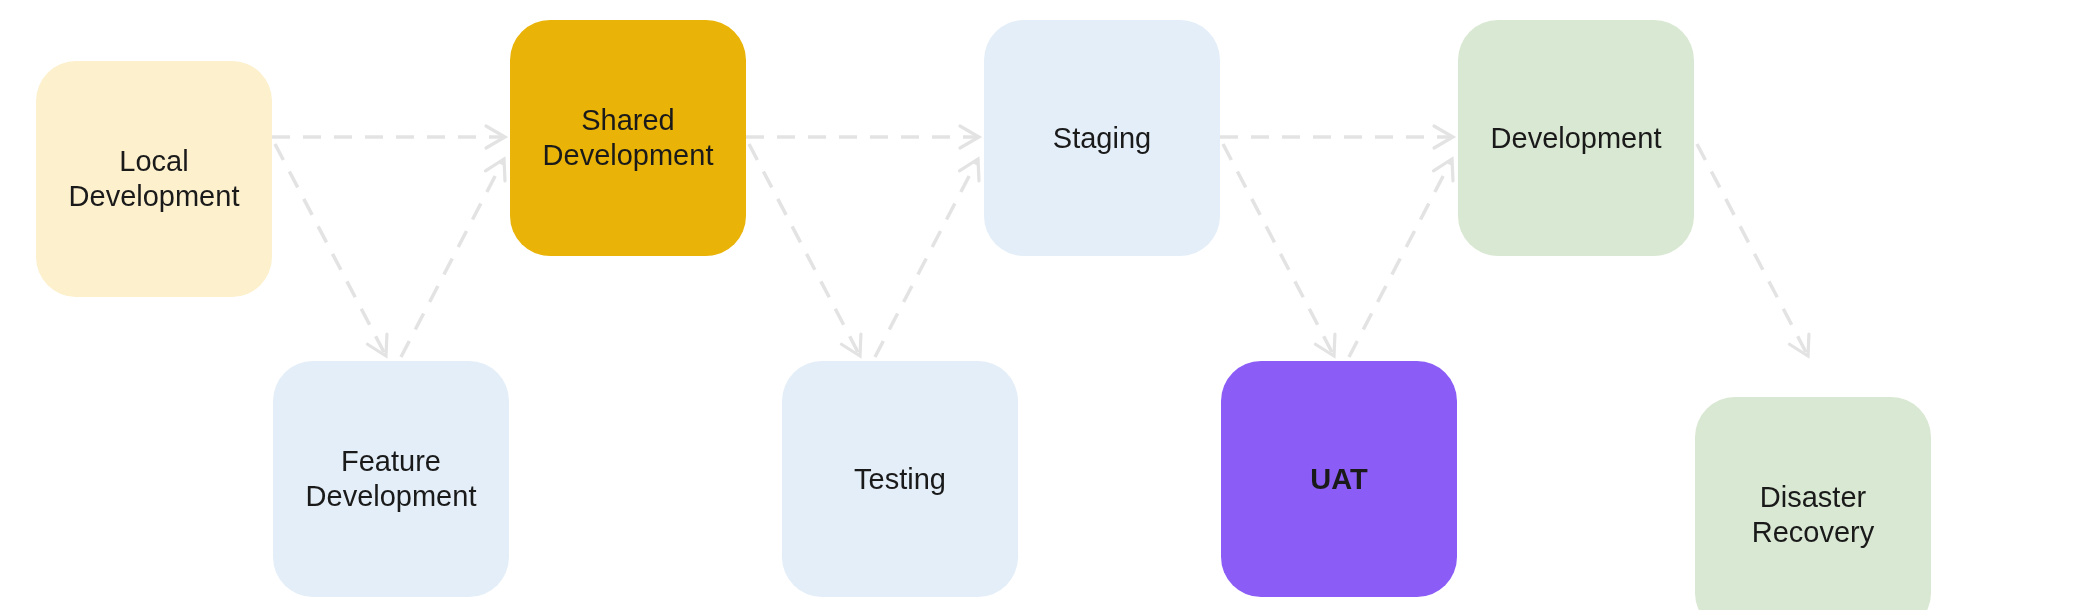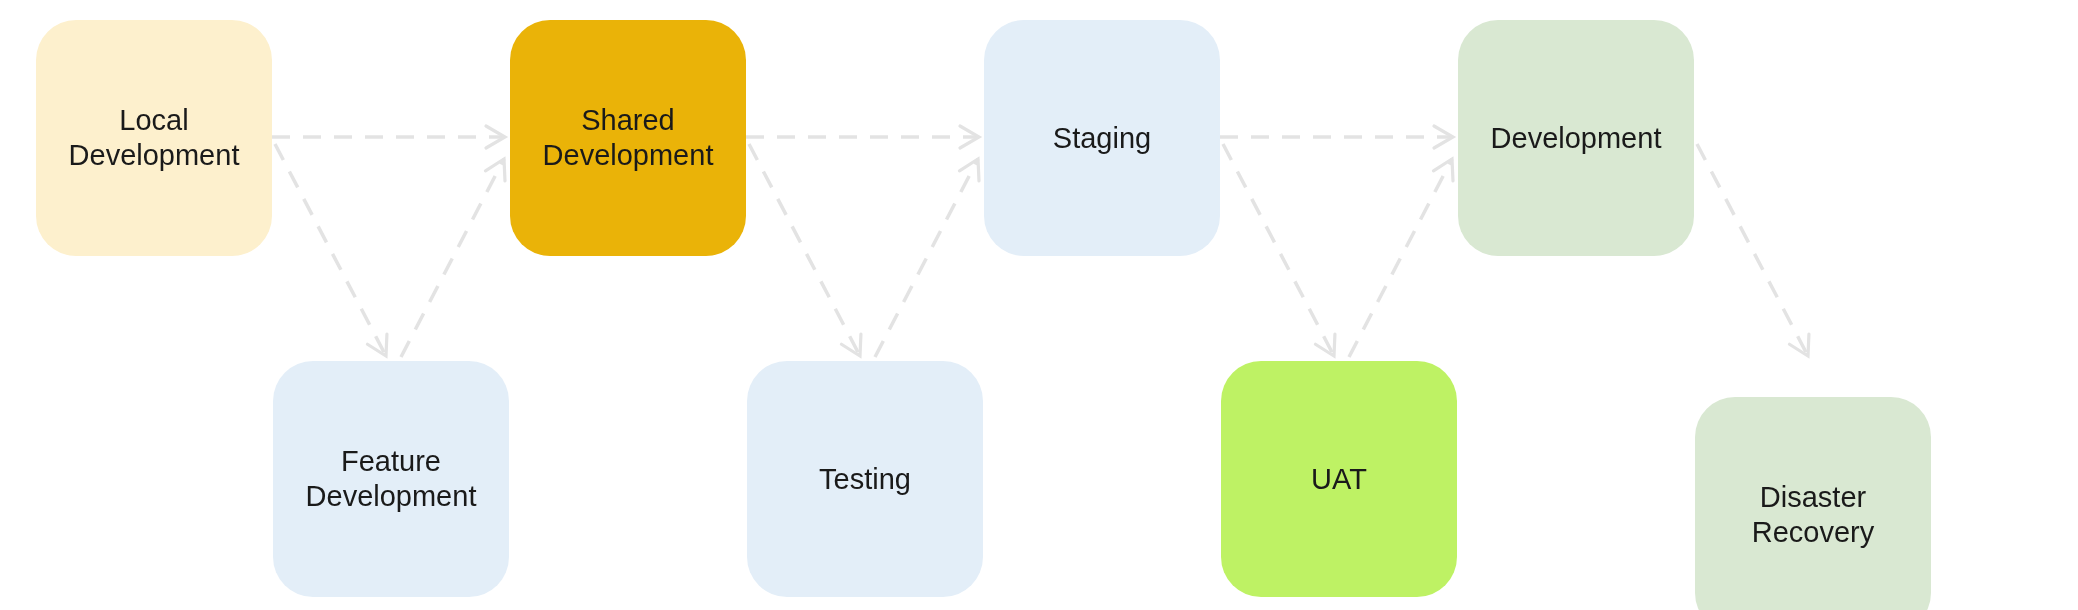--- a/index.html
+++ b/index.html
@@ -45,26 +45,26 @@
     justify-content: center;
     text-align: center;
     padding: 0 16px;
     box-sizing: border-box;
     color: var(--text, #1a1a1a);
     font-size: 29px;
     line-height: 1.2;
   }
   .node--top    { top: 20px; }
   .node--bottom { top: 361px; }
-  #n-local-development   { left: 36px; }
+  #n-local-development   { left: 36px; margin-top: 41px; }
   #n-shared-development  { left: 510px; }
   #n-staging             { left: 984px; }
   #n-production          { left: 1458px; }
   #n-feature-development { left: 273px; }
-  #n-testing             { left: 747px; text-align: right; }
+  #n-testing             { left: 782px; text-align: right; }
   #n-uat                 { left: 1221px; }
   #n-disaster-recovery   { left: 1695px; }
 </style>
 </head>
 <body style="background: rgb(255, 255, 255);">
 
 <div class="canvas">
 
   <svg class="edges" viewBox="0 0 2078 610" xmlns="http://www.w3.org/2000/svg" aria-hidden="true">
     <defs>
@@ -101,21 +101,21 @@
   </div>
 
   <div class="node node--bottom" id="n-feature-development" style="background-color: rgb(227, 238, 248);">
     <span>Feature Development</span>
   </div>
 
   <div class="node node--bottom" id="n-testing" style="background-color: rgb(227, 238, 248);">
     <span>Testing</span>
   </div>
 
-  <div class="node node--bottom" id="n-uat" style="background-color: #bef264;">
+  <div class="node node--bottom" id="n-uat" style="background-color: #8b5cf6; font-weight: bold;">
     <span>UAT</span>
   </div>
 
   <div class="node node--bottom" id="n-disaster-recovery" style="background-color: rgb(217, 232, 210); margin-top: 36px;">
     <span>Disaster Recovery</span>
   </div>
 
 </div>
 
 </body></html>

